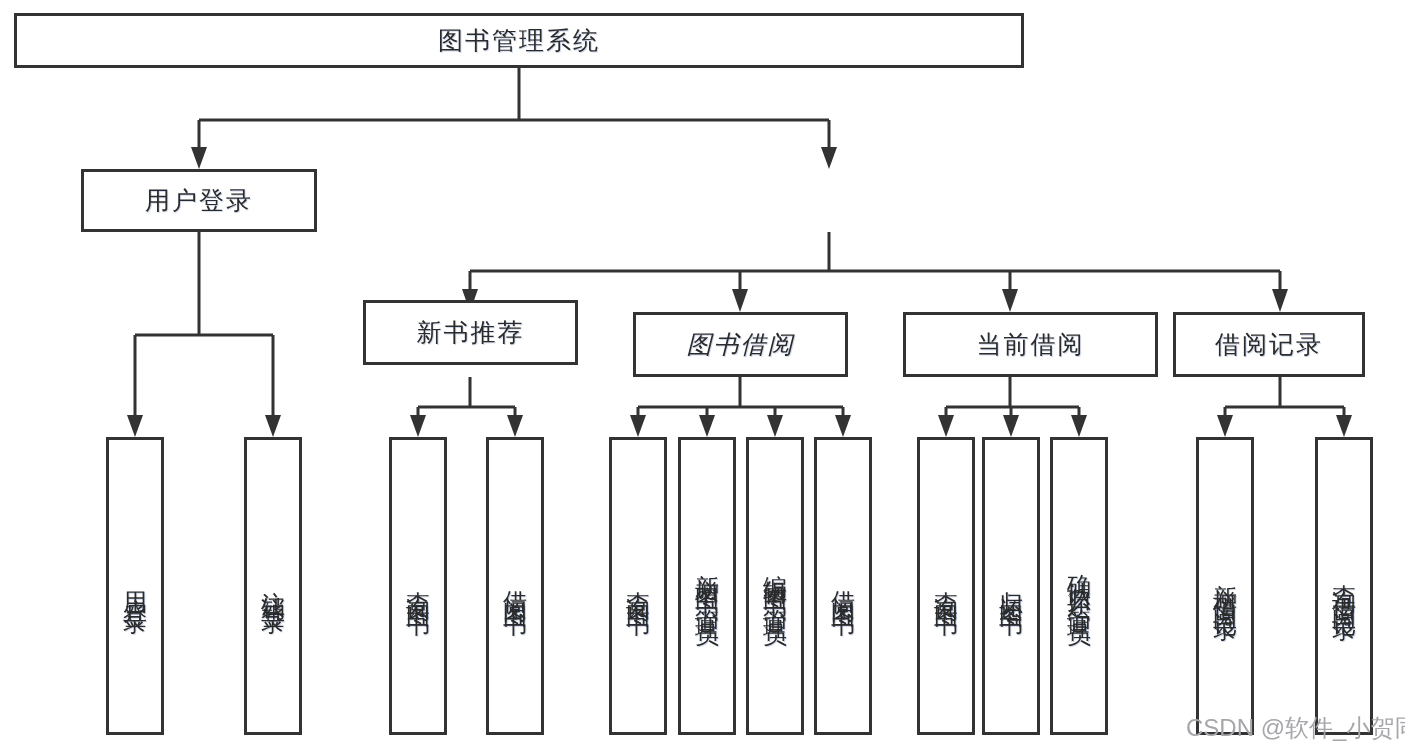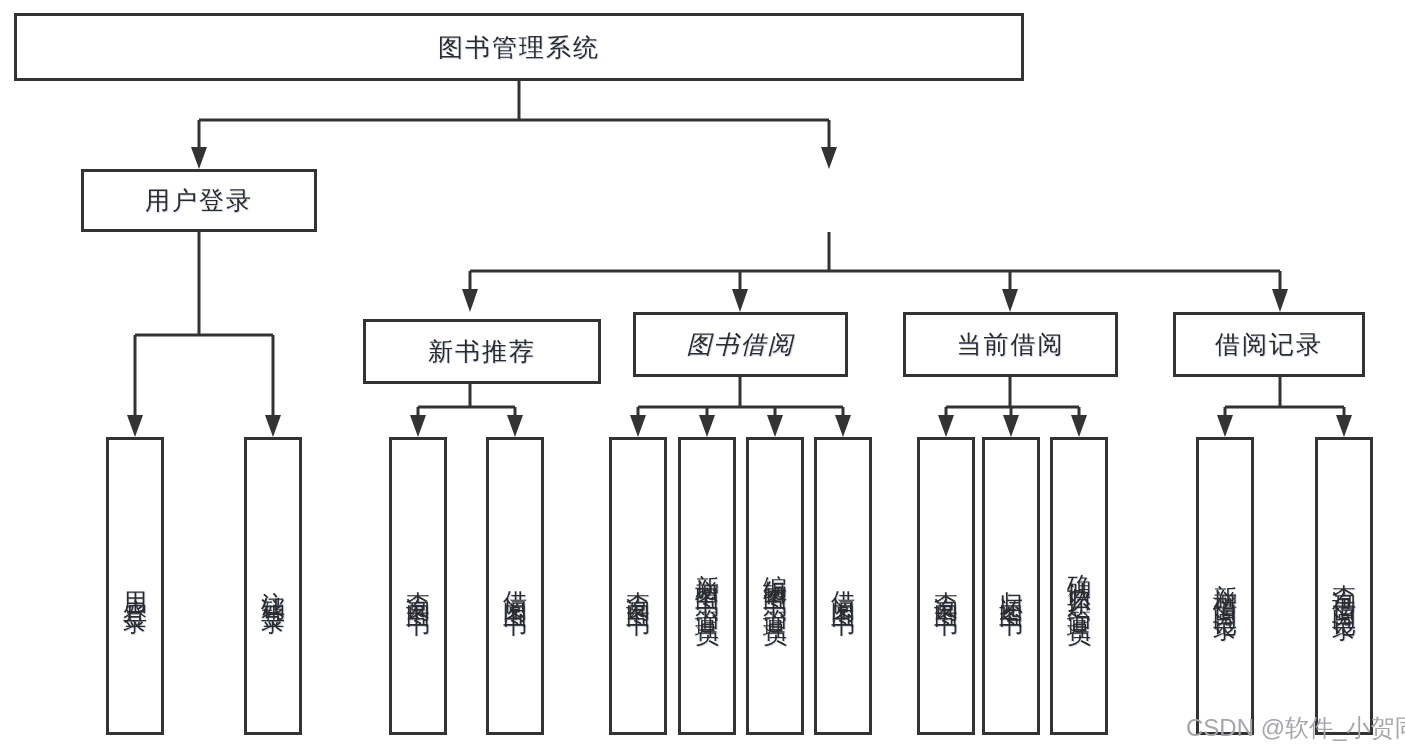--- a/index.html
+++ b/index.html
@@ -114,27 +114,27 @@
       <path class="chead" d="M1003 415 L1019 415 L1011 437 Z"></path>
       <path class="chead" d="M1071 415 L1087 415 L1079 437 Z"></path>
     </g>
     <g>
       <path class="cline" d="M1280 377 V407 M1225 407 H1344 M1225 407 V417 M1344 407 V417"></path>
       <path class="chead" d="M1217 415 L1233 415 L1225 437 Z"></path>
       <path class="chead" d="M1336 415 L1352 415 L1344 437 Z"></path>
     </g>
   </svg>
 
-  <div class="box hlabel" style="left:14px; top:13px; width:1010px; height:68px;">图书管理系统</div>
+  <div class="box hlabel" style="left:14px; top:13px; width:1010px; height:55px;">图书管理系统</div>
 
   <div class="box hlabel" style="left:81px; top:169px; width:236px; height:63px;">用户登录</div>
 
-  <div class="box hlabel" style="left:363px; top:319px; width:238px; height:65px;text-align:right;">新书推荐</div>
+  <div class="box hlabel" style="left:363px; top:300px; width:215px; height:65px;text-align:right;">新书推荐</div>
   <div class="box hlabel" style="left:633px; top:312px; width:215px; height:65px;font-style:italic;">图书借阅</div>
-  <div class="box hlabel" style="left:903px; top:312px; width:215px; height:65px;">当前借阅</div>
+  <div class="box hlabel" style="left:903px; top:312px; width:255px; height:65px;">当前借阅</div>
   <div class="box hlabel" style="left:1173px; top:312px; width:192px; height:65px;">借阅记录</div>
 
   <div class="box leaf" style="left:106px; top:437px; width:58px; height:298px;">用户登录</div>
   <div class="box leaf" style="left:244px; top:437px; width:58px; height:298px;">注销登录</div>
 
   <div class="box leaf" style="left:389px; top:437px; width:58px; height:298px;">查询图书</div>
   <div class="box leaf" style="left:486px; top:437px; width:58px; height:298px;">借阅图书</div>
 
   <div class="box leaf" style="left:609px; top:437px; width:58px; height:298px;">查询图书</div>
   <div class="box leaf" style="left:678px; top:437px; width:58px; height:298px;">新增图书（管理员）</div>

